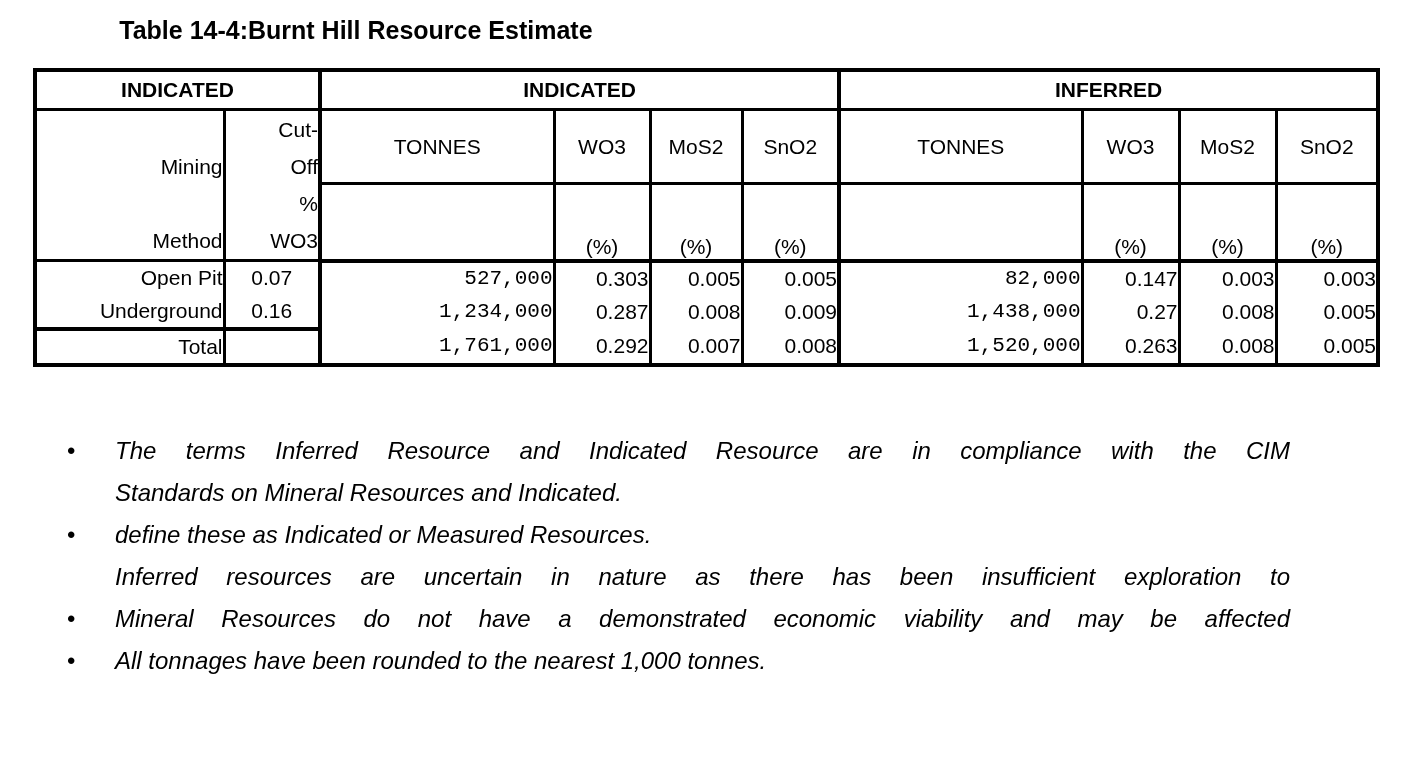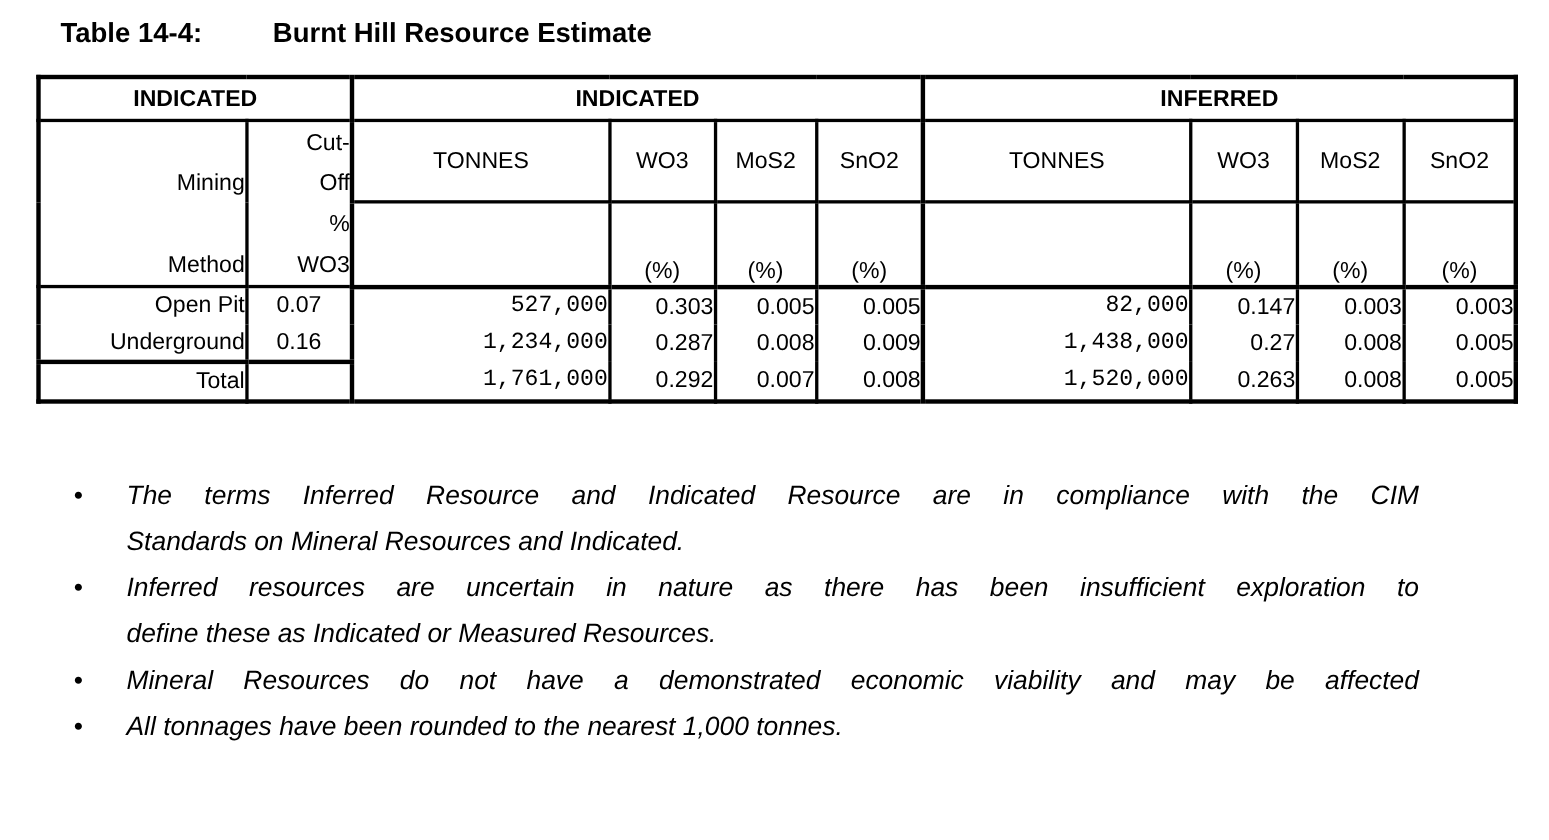--- a/index.html
+++ b/index.html
@@ -15,21 +15,21 @@
 
   
   .caption {
     position: absolute;
     left: 55px;
     top: 16px;
     font-size: 25px;
     font-weight: bold;
     white-space: nowrap;
   }
-  .caption-label { display: inline-block; width: 193px; }
+  .caption-label { display: inline-block; width: 193px; text-align: right; }
 
   
   table.res {
     position: absolute;
     left: 33px;
     top: 68px;
     width: 1343px;
     table-layout: fixed;
     border-collapse: collapse;
     border: 4px solid #000;
@@ -195,22 +195,22 @@
     </table>
 
   <div class="notes">
     <div class="note">
       <span class="bullet">•</span>
       <div class="line just">The terms Inferred Resource and Indicated Resource are in compliance with the CIM</div>
       <div class="line">Standards on Mineral Resources and Indicated.</div>
     </div>
     <div class="note">
       <span class="bullet">•</span>
+      <div class="line">define these as Indicated or Measured Resources.</div>
       <div class="line just">Inferred resources are uncertain in nature as there has been insufficient exploration to</div>
-      <div class="line">define these as Indicated or Measured Resources.</div>
     </div>
     <div class="note">
       <span class="bullet">•</span>
       <div class="line just">Mineral Resources do not have a demonstrated economic viability and may be affected</div>
     </div>
     <div class="note">
       <span class="bullet">•</span>
       <div class="line">All tonnages have been rounded to the nearest 1,000 tonnes.</div>
     </div>
   </div>

